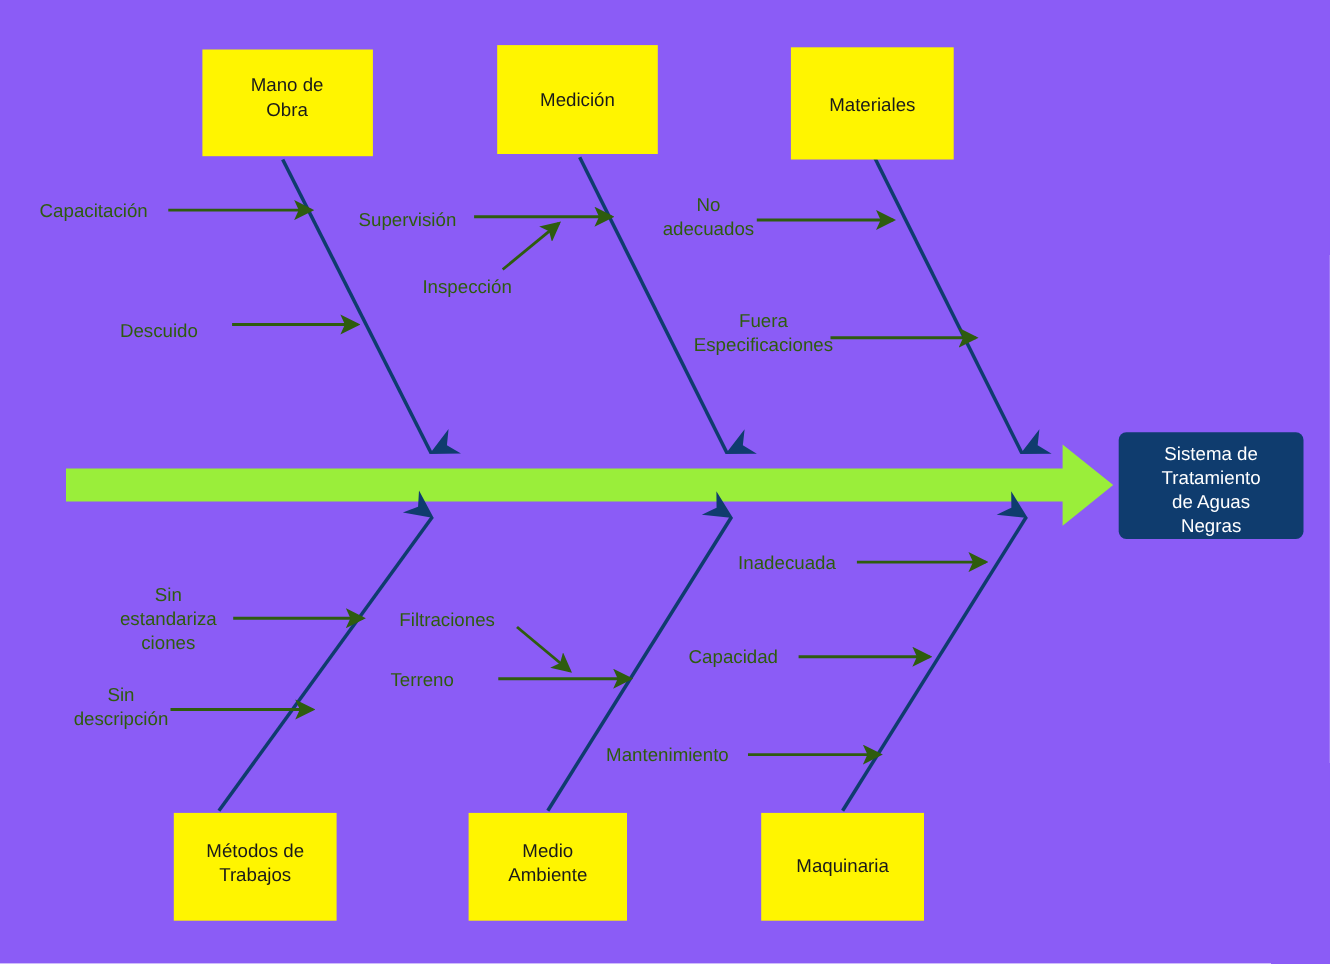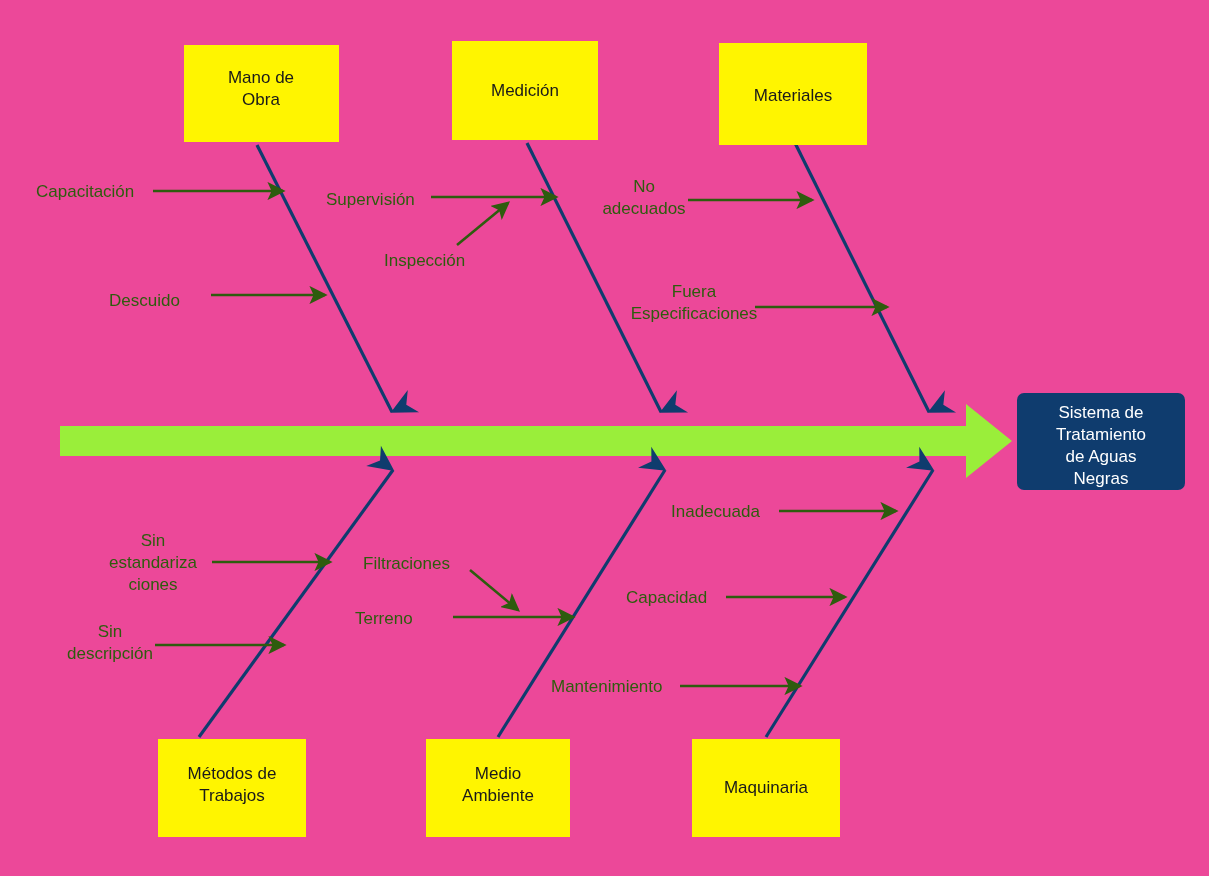--- a/index.html
+++ b/index.html
@@ -7,21 +7,21 @@
     padding: 0;
     background: #ffffff;
   }
   body {
     font-family: "Liberation Sans", sans-serif;
   }
   #stage {
     position: relative;
     width: 1209px;
     height: 876px;
-    background: #ec4899;
+    background: #8b5cf6;
     overflow: hidden;
   }
   #fishbone-svg {
     position: absolute;
     left: 0;
     top: 0;
     width: 1209px;
     height: 876px;
   }
   .cat-label {

